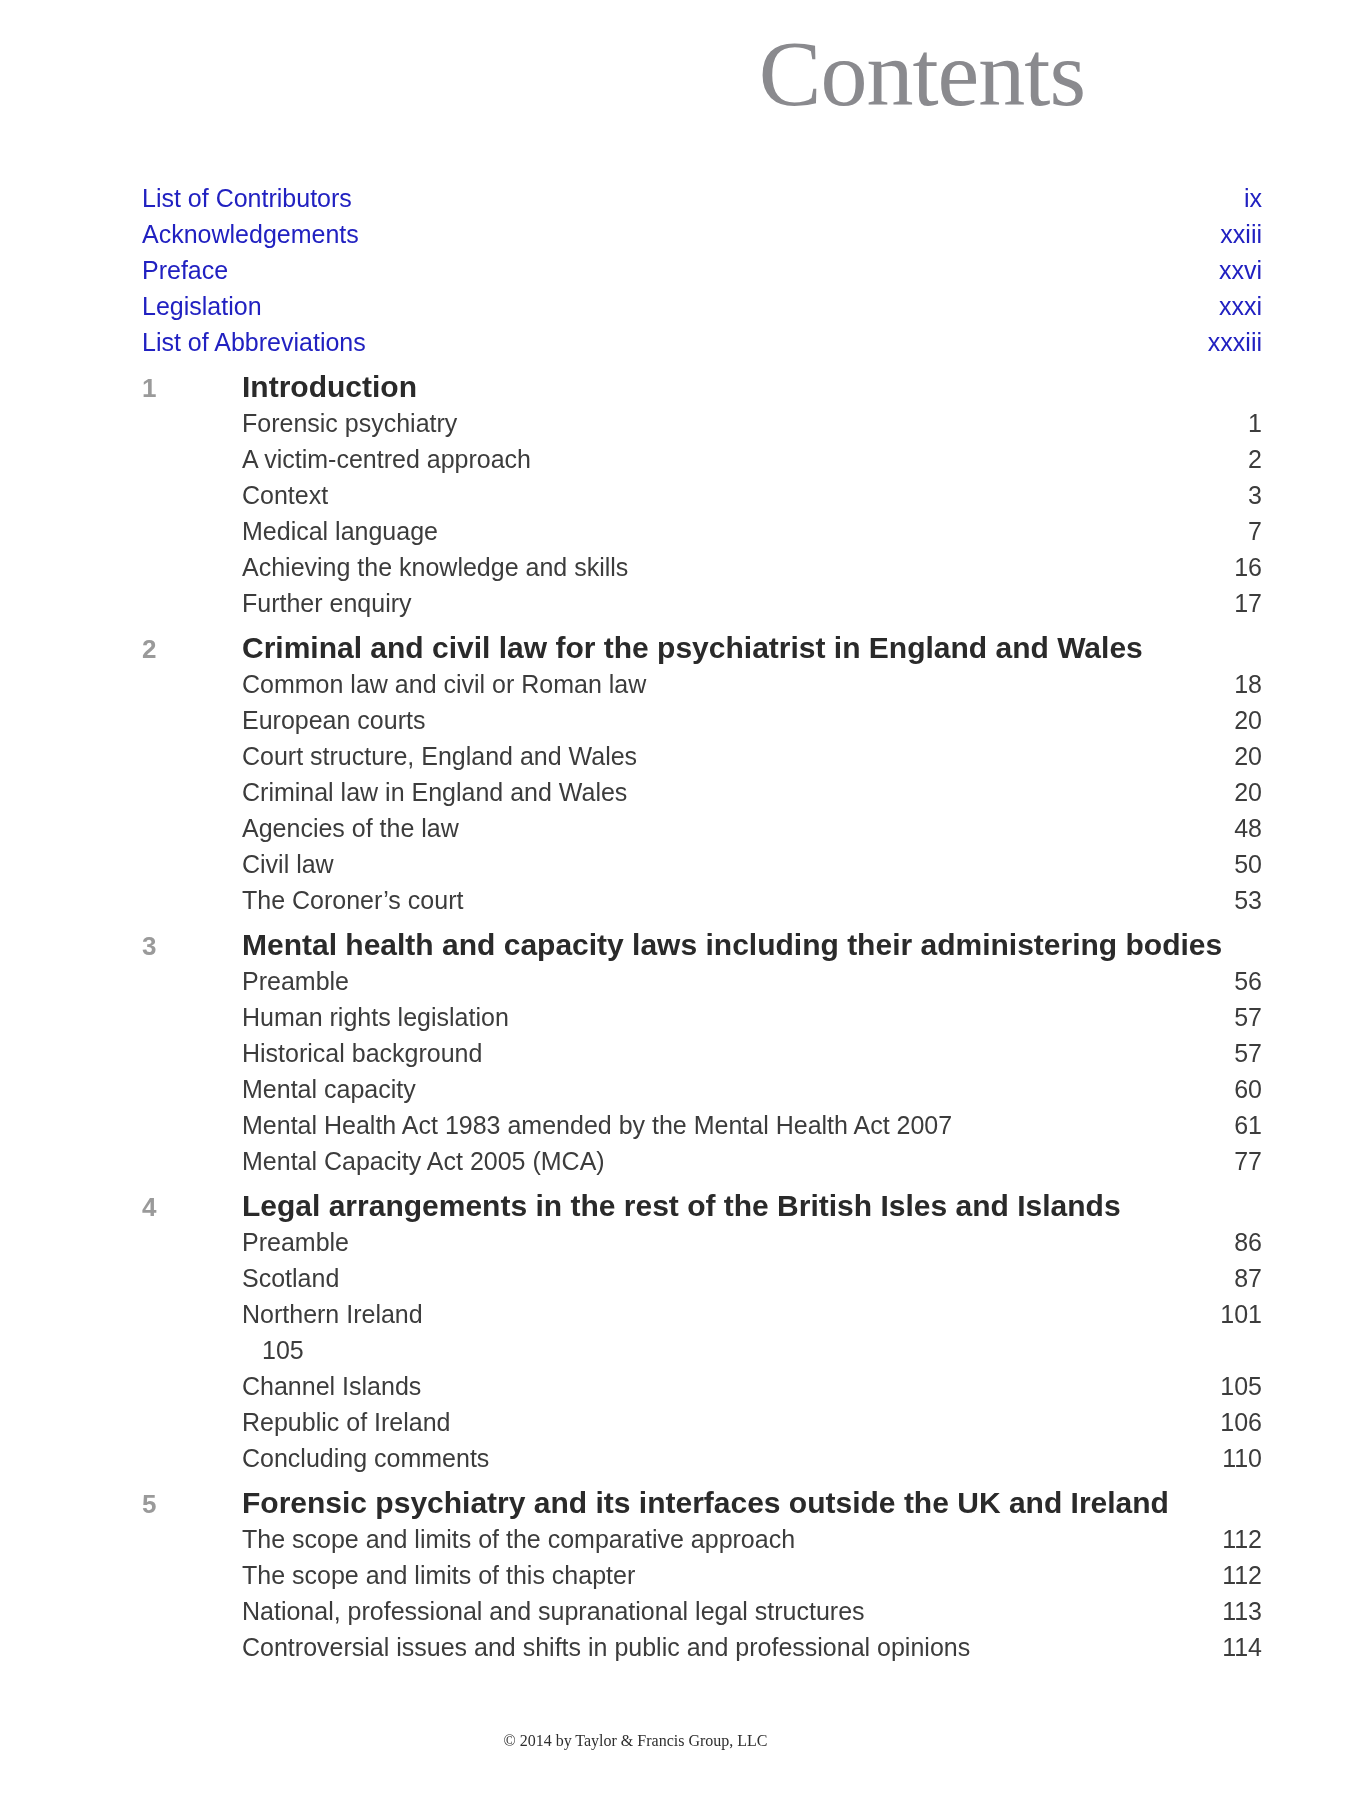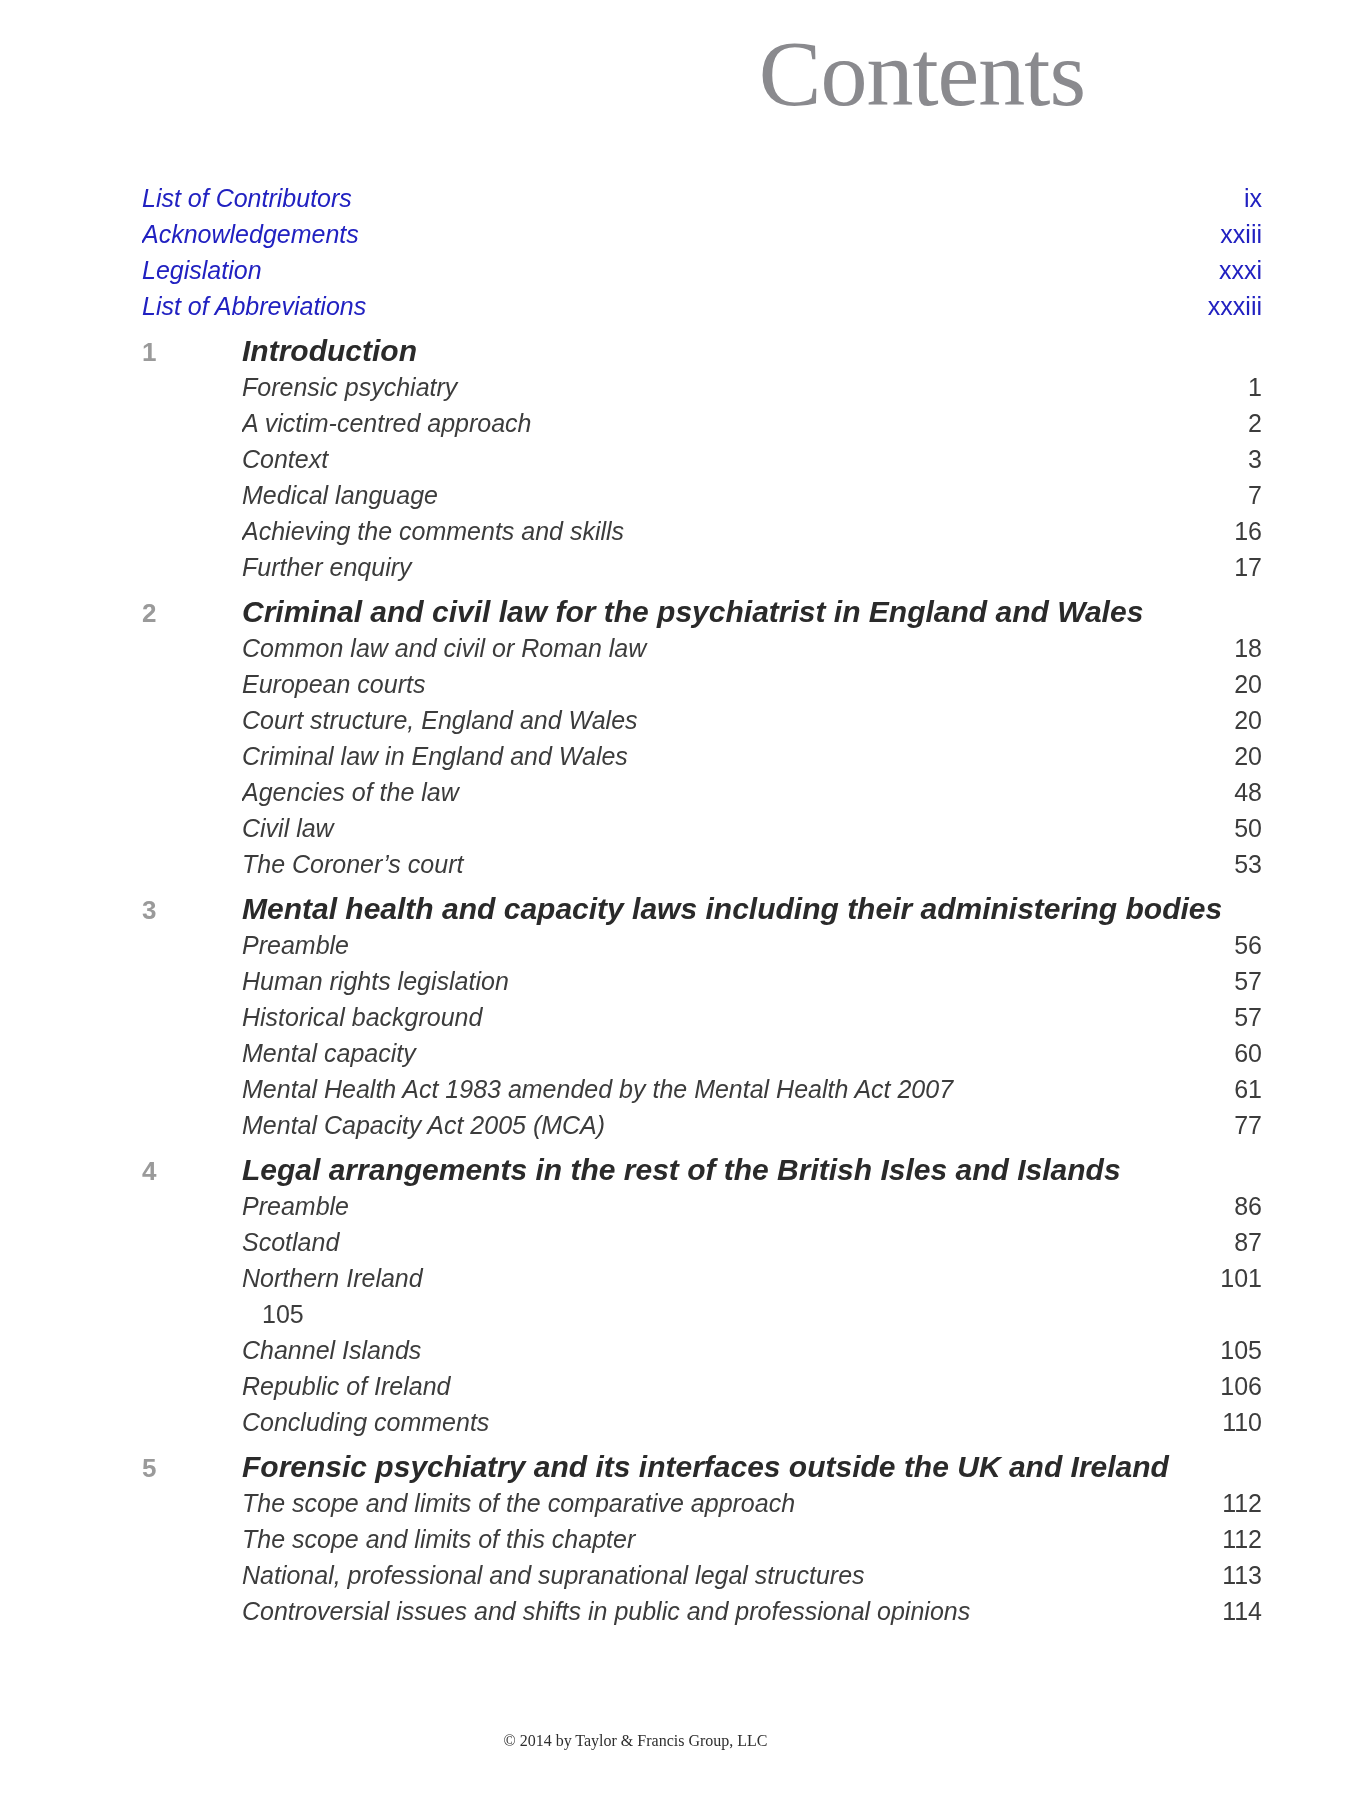--- a/index.html
+++ b/index.html
@@ -37,21 +37,21 @@
     color: var(--body-text, #3c3c3c);
     white-space: nowrap;
   }
   .row .num {
     flex: none;
     width: 100px;
     color: var(--chapter-number-gray, #9a9a9a);
     font-weight: 700;
     font-size: 26px;
   }
-  .row .label { flex: 1 1 auto; overflow: hidden; font-style: italic; }
+  .row .label { flex: 1 1 auto; overflow: hidden; }
   .row .page-num { flex: none; text-align: left; padding-left: 20px; }
   .row.front-matter { color: var(--link-blue, #2121c1); }
   .row.front-matter .page-num { color: var(--link-blue, #2121c1); }
   .row.chapter-heading { margin-top: 9px; }
   .row.chapter-heading .label {
     font-weight: 700;
     font-size: 30px;
     color: var(--heading-text, #2a2a2a);
   }
   .footer {
@@ -74,20 +74,24 @@
   <div class="toc">
       <div class="row front-matter">
         <div class="label">List of Contributors</div>
         <div class="page-num">ix</div>
       </div>
       <div class="row front-matter">
         <div class="label">Acknowledgements</div>
         <div class="page-num">xxiii</div>
       </div>
       <div class="row front-matter">
+        <div class="label">Preface</div>
+        <div class="page-num">xxvi</div>
+      </div>
+      <div class="row front-matter">
         <div class="label">Legislation</div>
         <div class="page-num">xxxi</div>
       </div>
       <div class="row front-matter">
         <div class="label">List of Abbreviations</div>
         <div class="page-num">xxxiii</div>
       </div>
       <div class="row chapter-heading">
         <div class="num">1</div>
         <div class="label">Introduction</div>
@@ -108,21 +112,21 @@
         <div class="label">Context</div>
         <div class="page-num">3</div>
       </div>
       <div class="row chapter-entry">
         <div class="num"></div>
         <div class="label">Medical language</div>
         <div class="page-num">7</div>
       </div>
       <div class="row chapter-entry">
         <div class="num"></div>
-        <div class="label">Achieving the comments and skills</div>
+        <div class="label">Achieving the knowledge and skills</div>
         <div class="page-num">16</div>
       </div>
       <div class="row chapter-entry">
         <div class="num"></div>
         <div class="label">Further enquiry</div>
         <div class="page-num">17</div>
       </div>
       <div class="row chapter-heading">
         <div class="num">2</div>
         <div class="label">Criminal and civil law for the psychiatrist in England and Wales</div>

